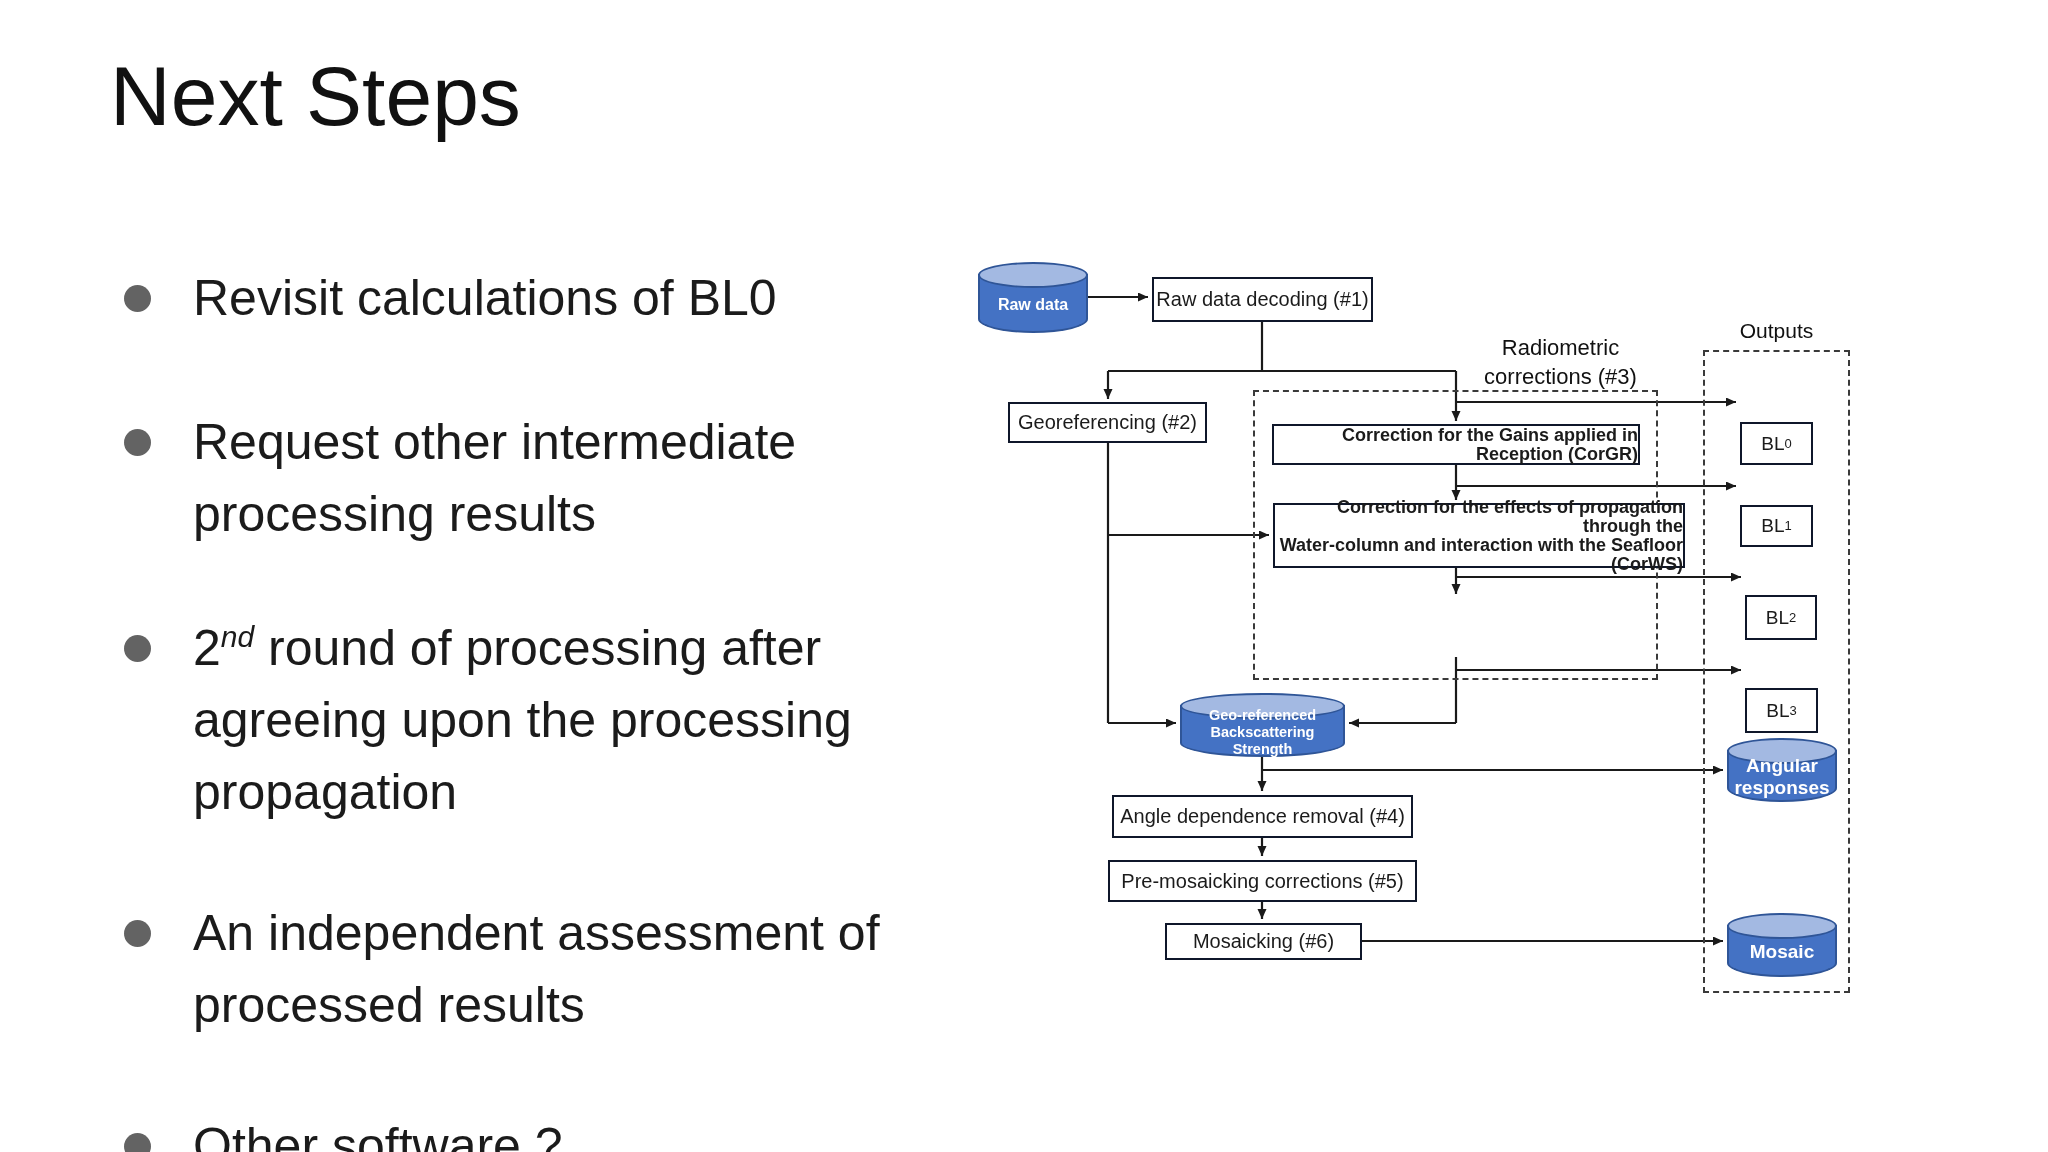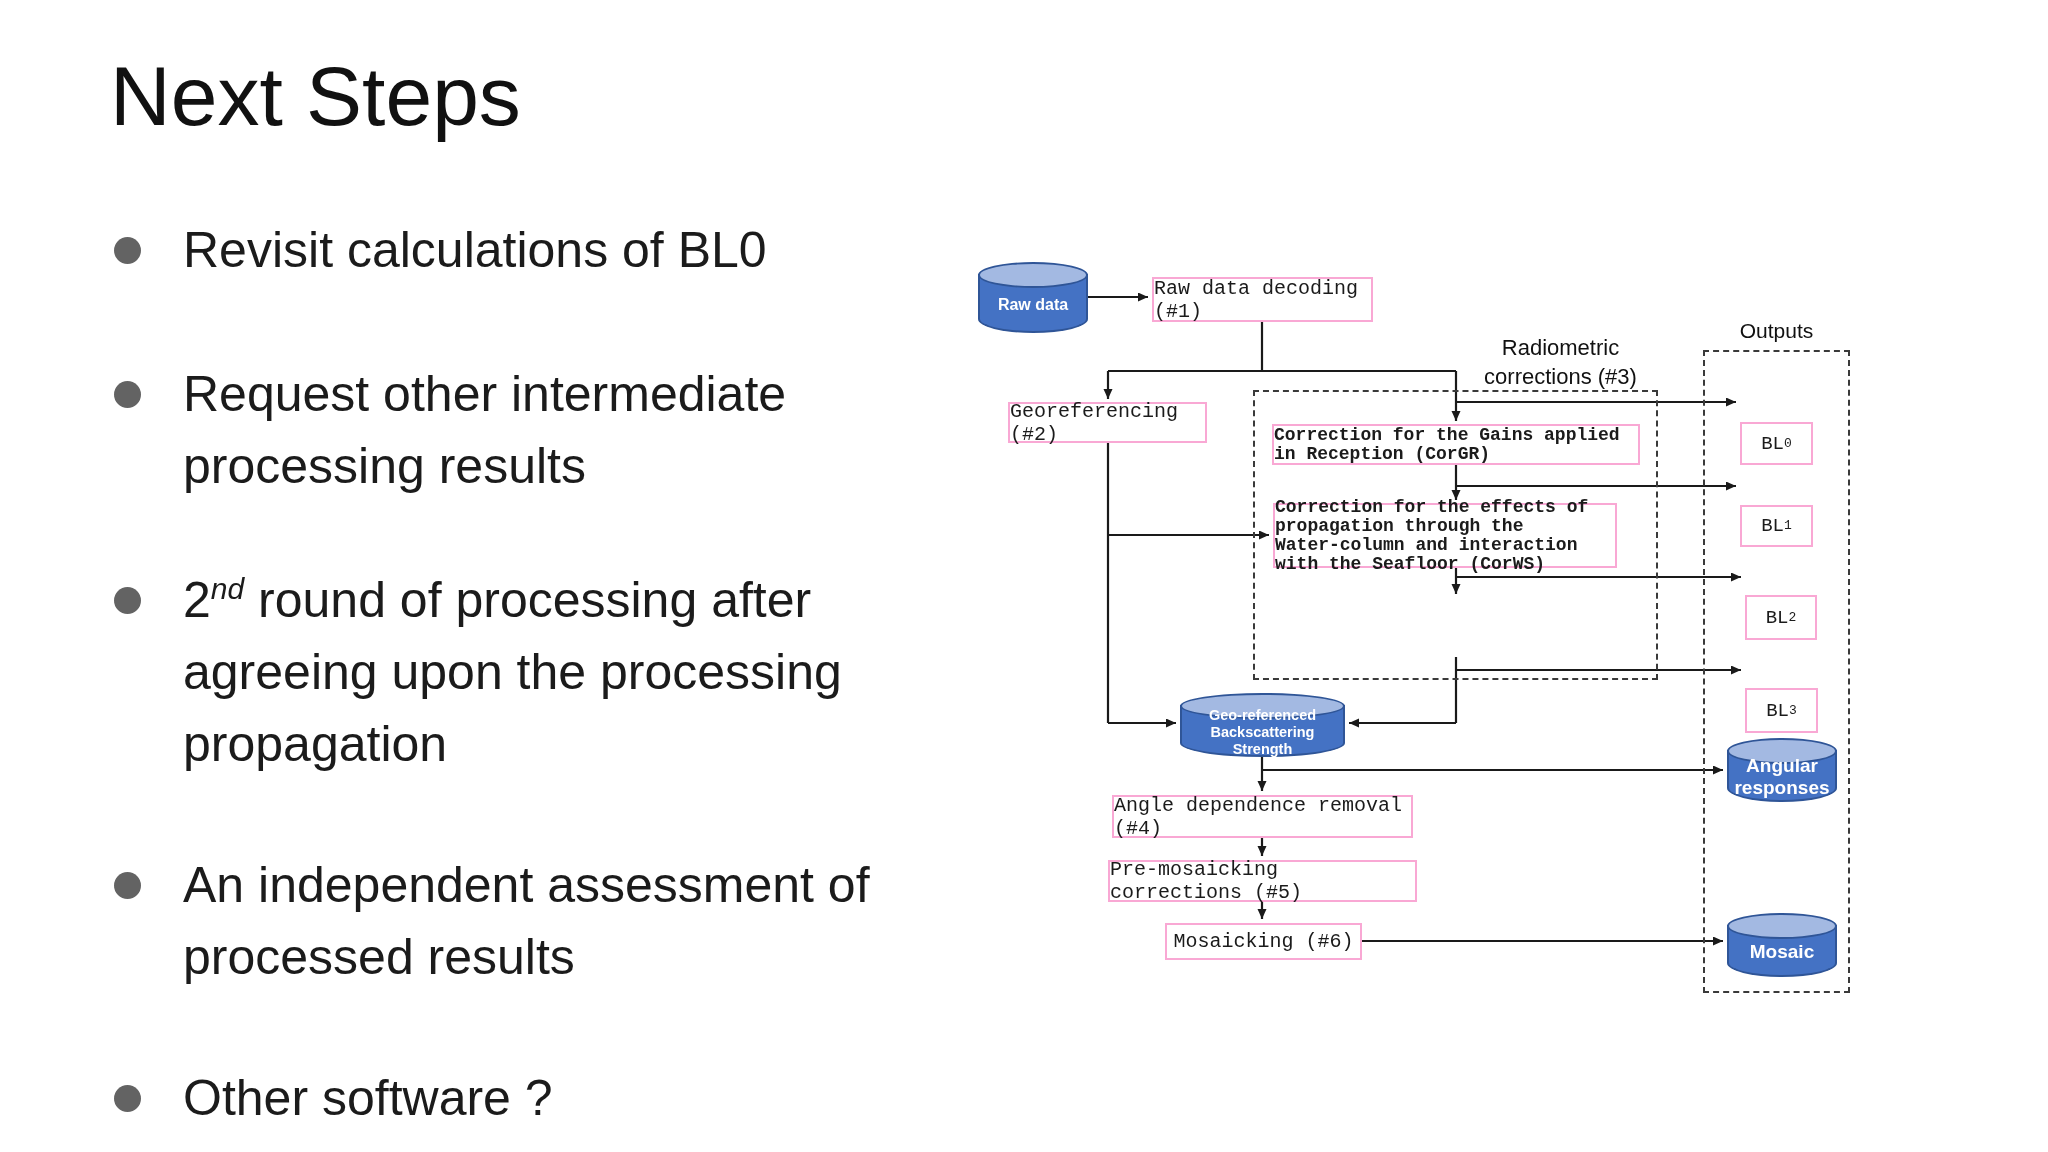--- a/index.html
+++ b/index.html
@@ -5,32 +5,32 @@
   html,body{margin:0;padding:0;background:#ffffff;}
   .slide{
     position:relative;width:2048px;height:1152px;background:#ffffff;
     font-family:"Liberation Sans", sans-serif;color:#1c1c1c;overflow:hidden;
   }
   
   .title{
     position:absolute;left:110px;top:52px;font-size:84px;font-weight:400;
     color:#111;letter-spacing:0px;line-height:1.05;
   }
-  .bullet{position:absolute;left:110px;width:780px;}
+  .bullet{position:absolute;left:120px;width:780px;margin-top:48px;}
   .bullet .dot{
     position:absolute;left:4px;width:27px;height:27px;border-radius:50%;
     background:var(--dot,#636363);
   }
   .bullet .btext{margin-left:73px;font-size:50px;line-height:72px;color:#1b1b1b;}
   .bullet sup{font-size:30px;vertical-align:super;line-height:0;font-style:italic;}
   
   .node{
-    position:absolute;background:#fff;border:2px solid #f9a8d4;
-    display:flex;align-items:center;justify-content:center;text-align:left;
-    color:#1b1b1b;box-sizing:border-box;font-family:Liberation Mono, monospace;
+    position:absolute;background:#fff;border:2px solid #0f172a;
+    display:flex;align-items:center;justify-content:center;text-align:right;
+    color:#1b1b1b;box-sizing:border-box;
   }
   .node.big{font-size:20px;}
   .node.small{font-size:18px;font-weight:600;line-height:19px;}
   .node.bl{font-size:19px;margin-top:40px;}
   .node.bl sub{font-size:13px;line-height:0;}
   .dashed{
     position:absolute;border:2px dashed #3a3a3a;box-sizing:border-box;background:transparent;
   }
   .flabel{position:absolute;font-size:21px;color:#111;text-align:center;line-height:29px;}
   .multiline{white-space:pre-line;}
@@ -162,21 +162,21 @@
     <div class="cyl-top"></div>
     <div class="cyl-label" style="font-size:19px">Mosaic</div>
   </div>
 
   <div class="node big" style="left:1152px;top:277px;width:221px;height:45px">Raw data decoding (#1)</div>
 
   <div class="node big" style="left:1008px;top:402px;width:199px;height:41px">Georeferencing (#2)</div>
 
   <div class="node small" style="left:1272px;top:424px;width:368px;height:41px">Correction for the Gains applied in Reception (CorGR)</div>
 
-  <div class="node small multiline" style="left:1273px;top:503px;width:344px;height:65px">Correction for the effects of propagation through the
+  <div class="node small multiline" style="left:1273px;top:503px;width:412px;height:65px">Correction for the effects of propagation through the
 Water-column and interaction with the Seafloor (CorWS)</div>
 
 
   <div class="node bl" style="left:1740px;top:382px;width:73px;height:43px">
     <span>BL</span>
       <sub>0</sub>
   </div>
   <div class="node bl" style="left:1740px;top:465px;width:73px;height:42px">
     <span>BL</span>
       <sub>1</sub>

